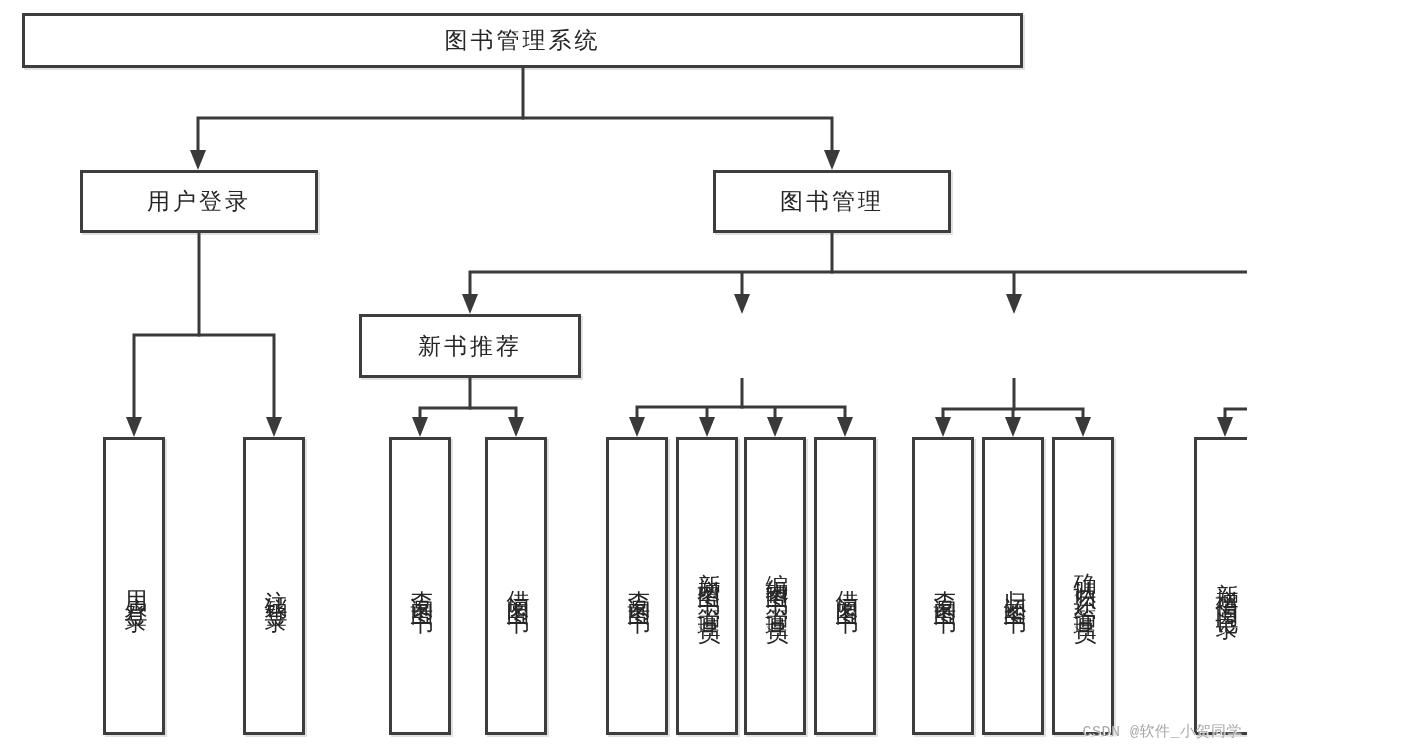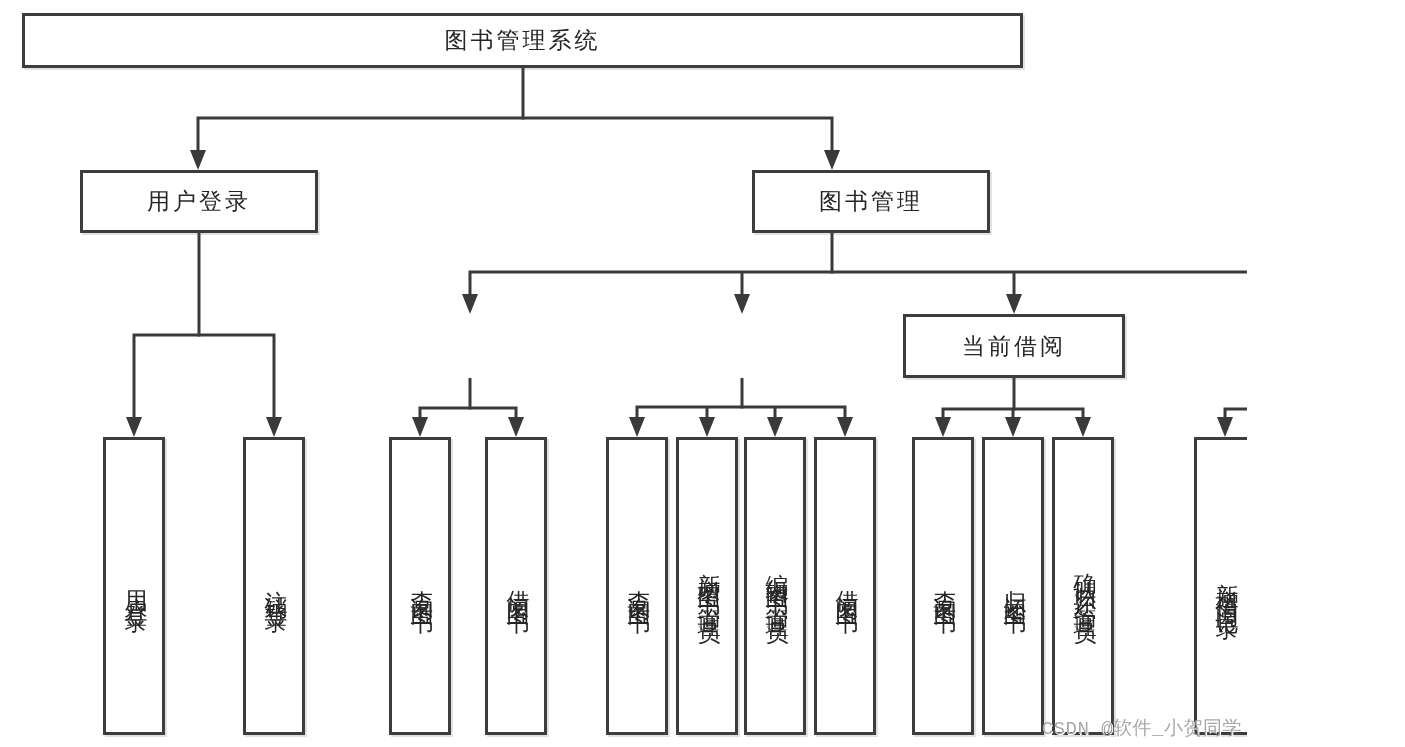--- a/index.html
+++ b/index.html
@@ -12,21 +12,21 @@
     position:absolute;box-sizing:border-box;background:#ffffff;
     border:3px solid #3d3d3d;display:flex;align-items:center;justify-content:center;
     box-shadow:2px 2px 0 rgba(90,90,90,0.18);
   }
   .node .lbl{font-size:23px;letter-spacing:3px;white-space:nowrap;}
   .node.v .lbl{
     writing-mode:vertical-rl;text-orientation:mixed;
     font-size:23px;letter-spacing:7px;line-height:1;white-space:normal;
   }
   .watermark{
-    position:absolute;right:5px;bottom:6px;font-size:19px;color:#a8a8a8;
+    position:absolute;right:5px;bottom:6px;font-size:15px;color:#a8a8a8;
     letter-spacing:0.5px;white-space:nowrap;text-shadow:1px 1px 0 #ffffff;z-index:5;
   }
 </style>
 </head>
 <body>
 
 <div class="canvas">
 
   <svg class="wires" viewBox="0 0 1405 747" xmlns="http://www.w3.org/2000/svg">
     <g stroke="#3a3a3a" stroke-width="3" fill="none" stroke-linejoin="miter">
@@ -87,26 +87,26 @@
     </g>
   </svg>
 
   <div class="node h" style="left:22px;top:13px;width:1001px;height:55px">
     <span class="lbl">图书管理系统</span>
   </div>
 
   <div class="node h" style="left:80px;top:170px;width:238px;height:63px">
     <span class="lbl">用户登录</span>
   </div>
-  <div class="node h" style="left:752px;top:170px;width:238px;height:63px">
+  <div class="node h" style="left:713px;top:170px;width:238px;height:63px">
     <span class="lbl">图书管理</span>
   </div>
 
-  <div class="node h" style="left:903px;top:314px;width:222px;height:64px">
-    <span class="lbl">当前借阅</span>
+  <div class="node h" style="left:359px;top:314px;width:222px;height:64px">
+    <span class="lbl">新书推荐</span>
   </div>
 
   <div class="node v" style="left:103px;top:437px;width:62px;height:298px">
     <span class="lbl">用户登录</span>
   </div>
   <div class="node v" style="left:243px;top:437px;width:62px;height:298px">
     <span class="lbl">注销登录</span>
   </div>
 
   <div class="node v" style="left:389px;top:437px;width:62px;height:298px">

